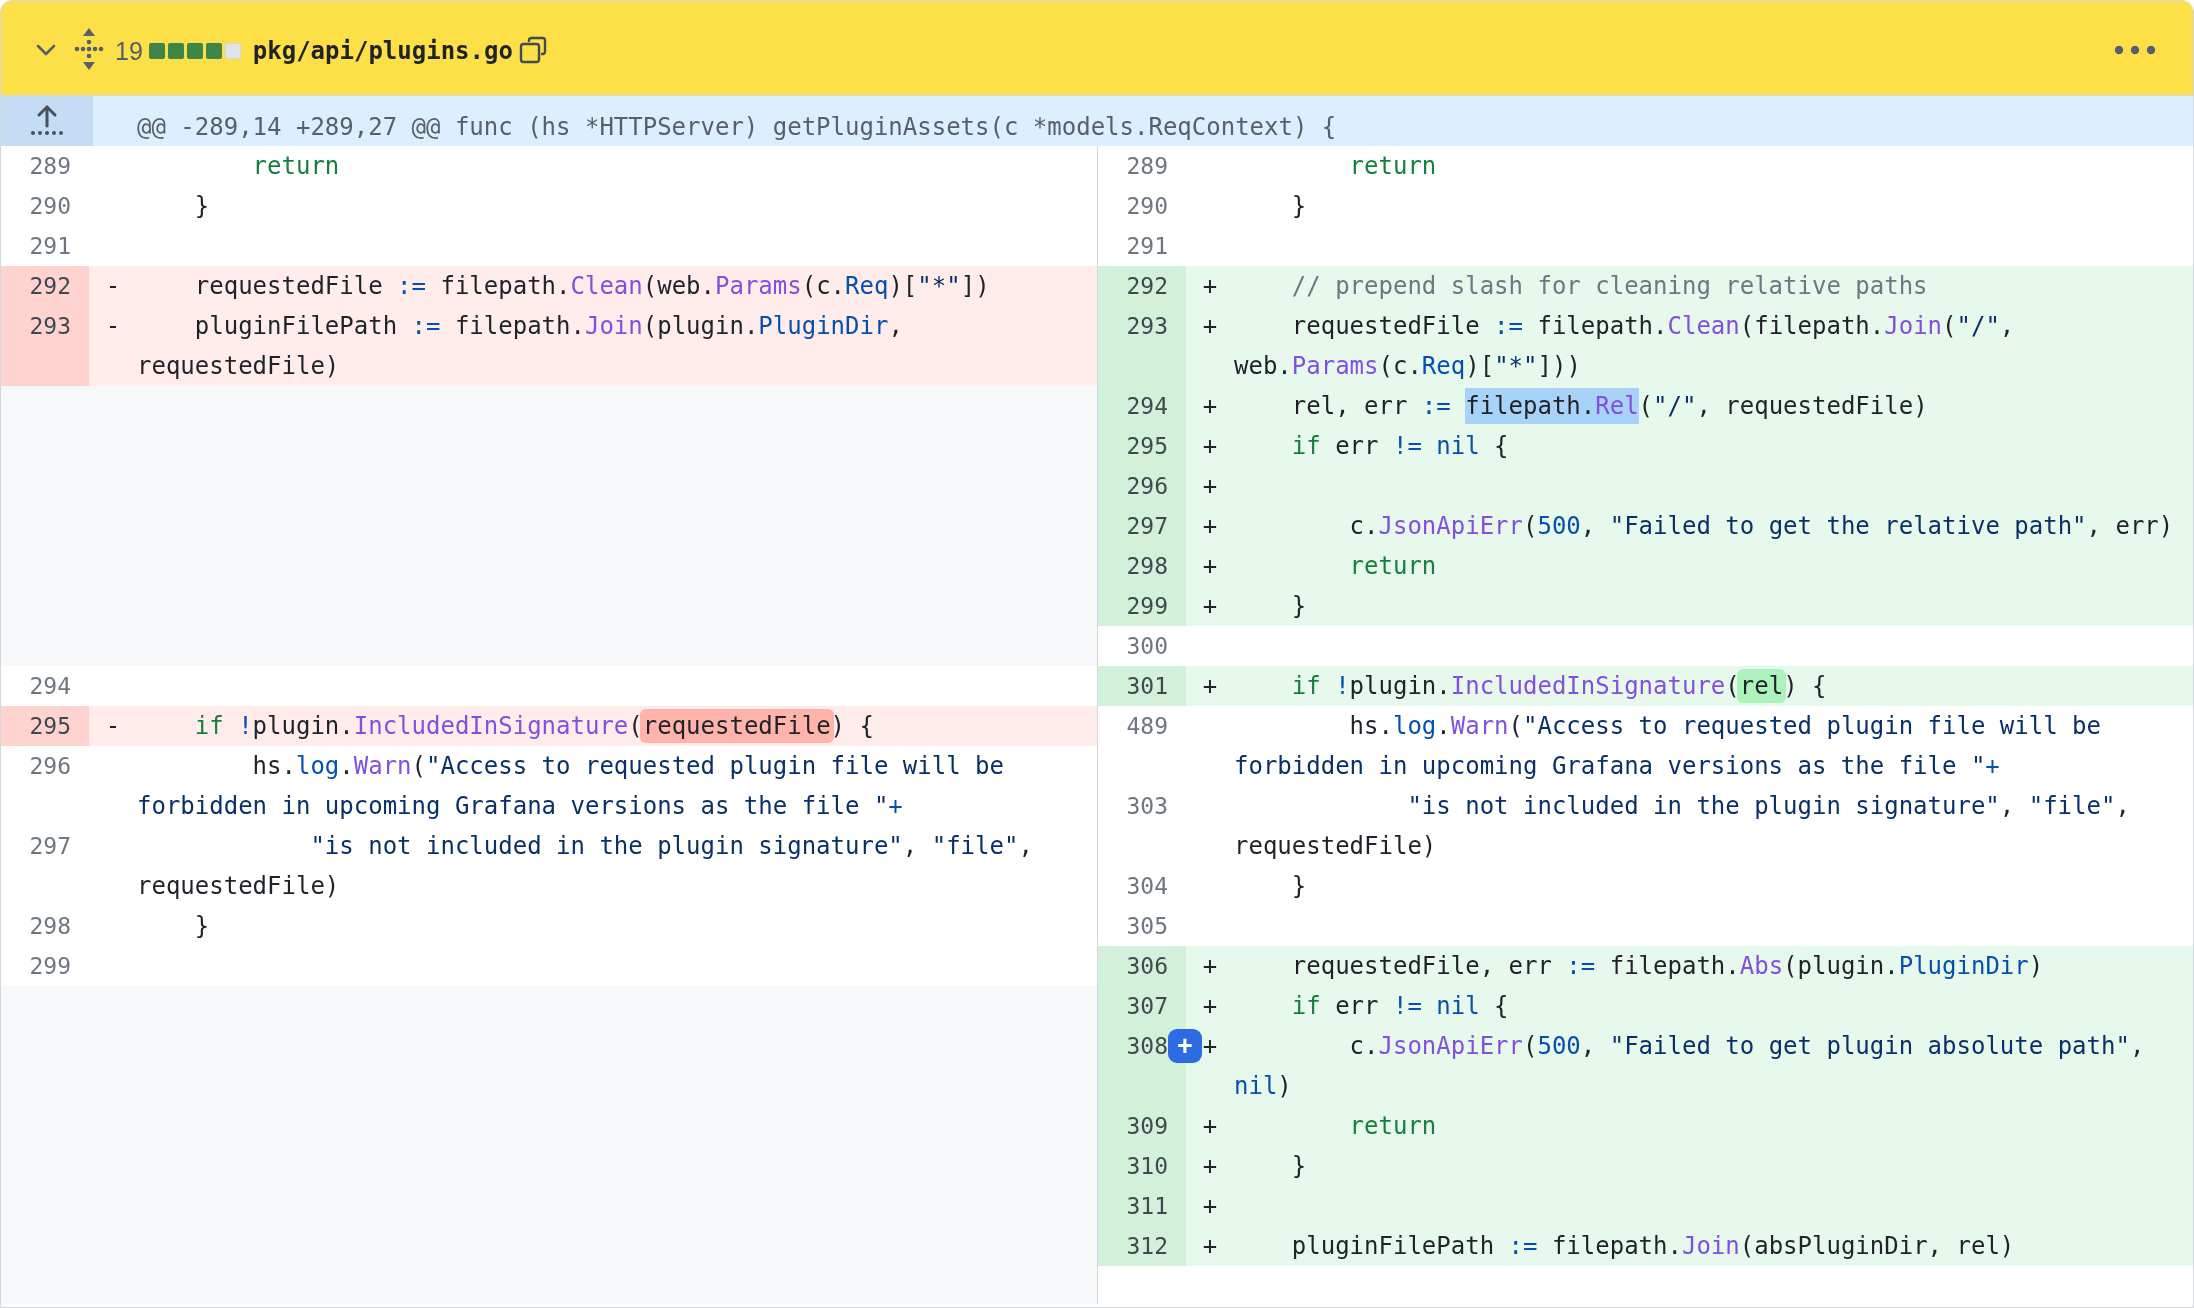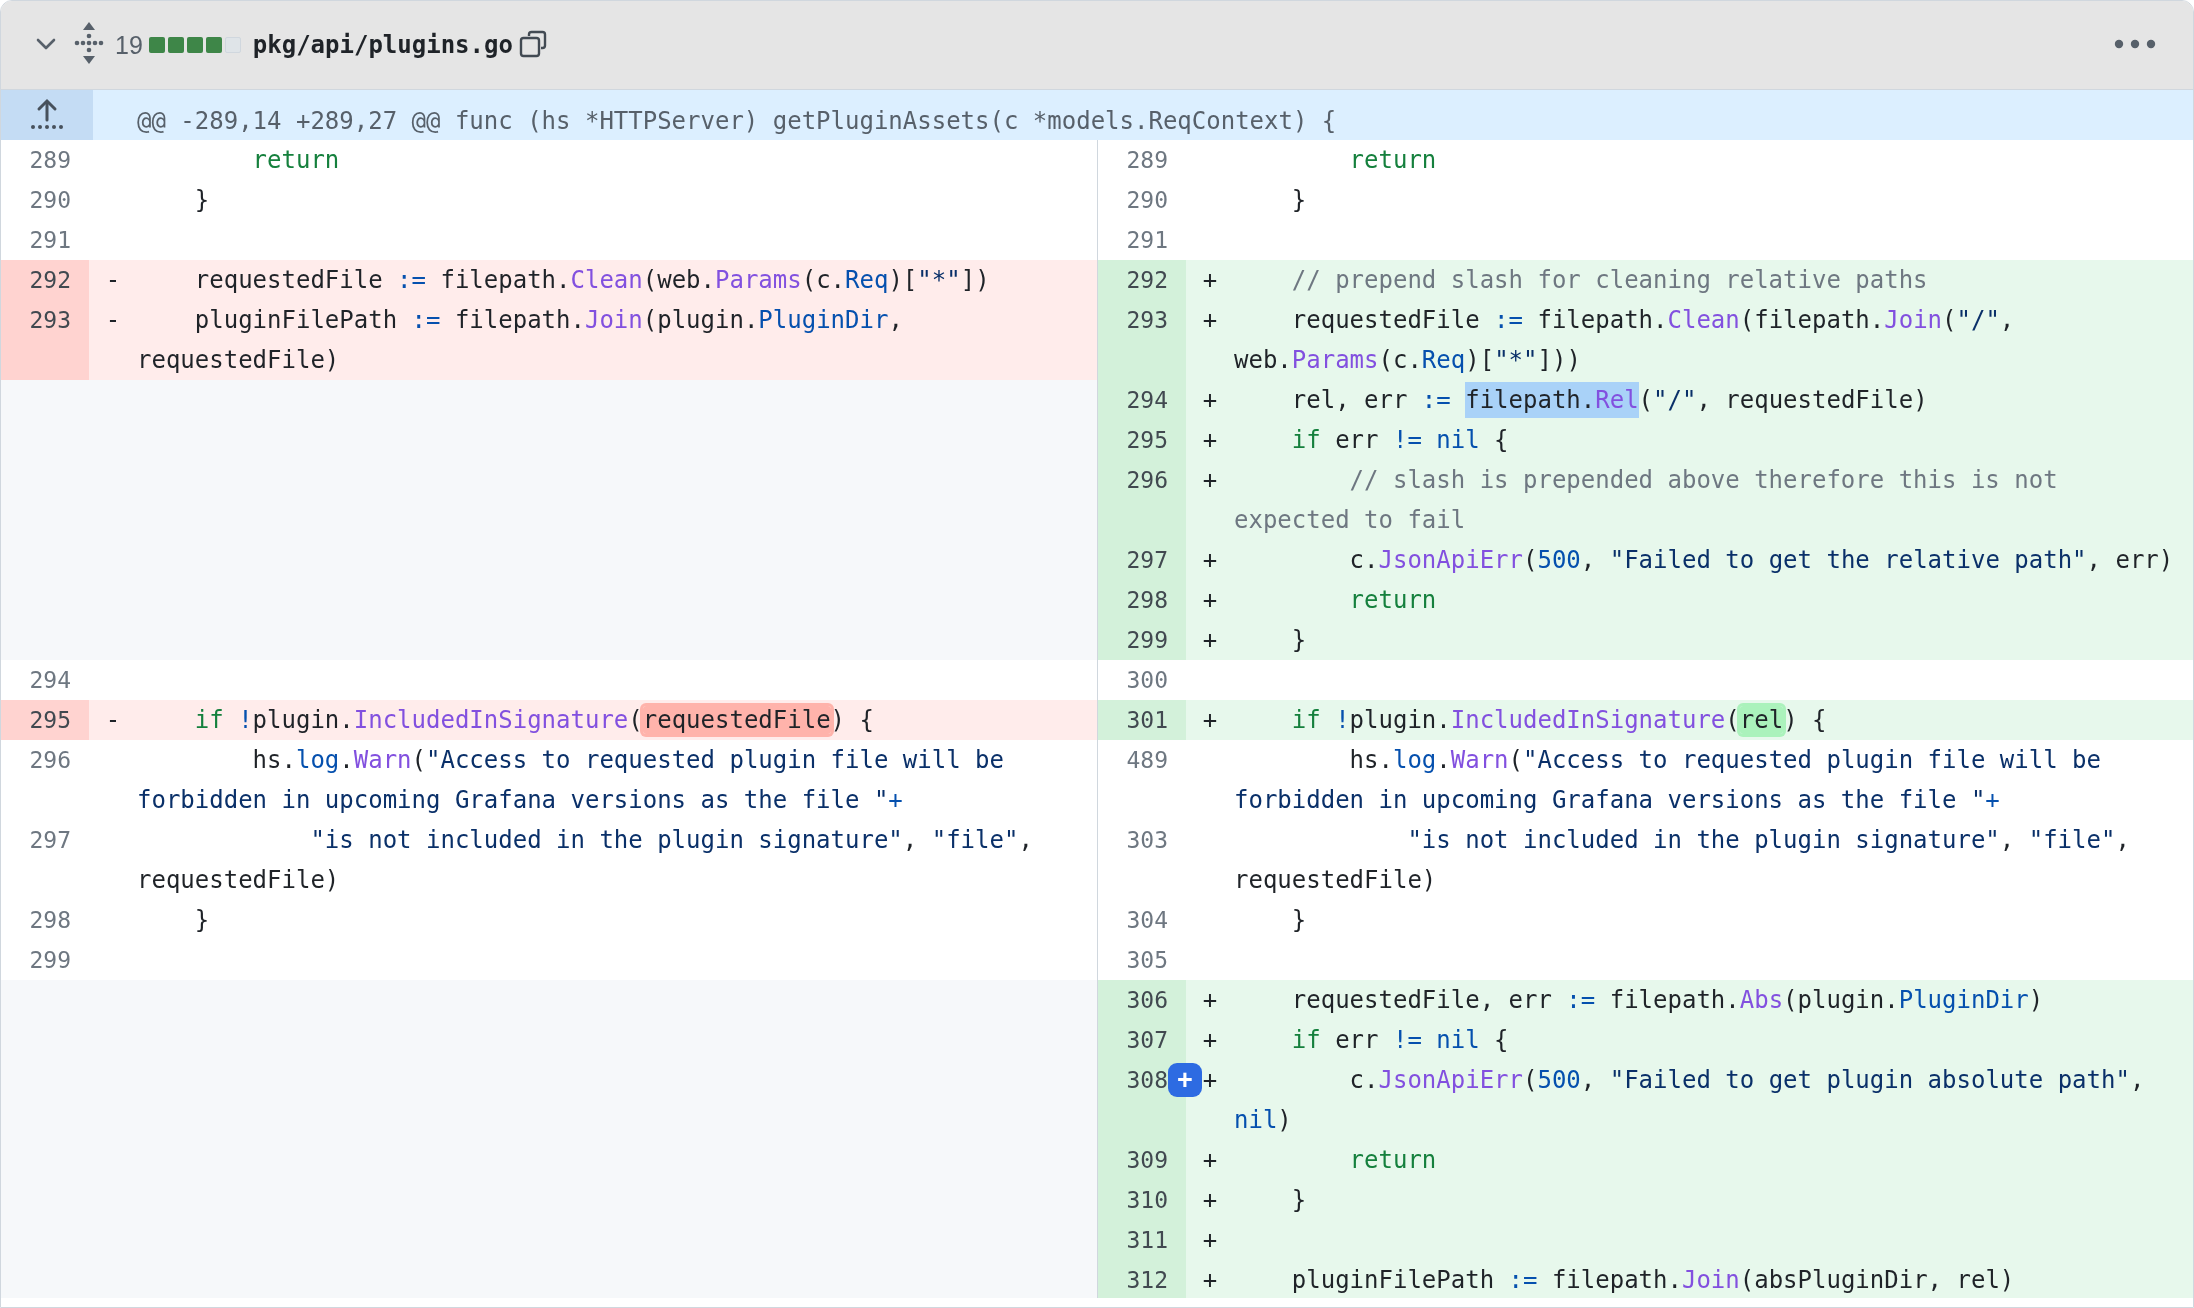--- a/index.html
+++ b/index.html
@@ -3,22 +3,22 @@
 <meta charset="utf-8">
 <style>
   html,body{margin:0;padding:0;background:#ffffff;}
   .wrap{
     width:2194px;height:1308px;box-sizing:border-box;position:relative;
     border:1px solid #d0d7de;border-radius:12px 12px 0 0;overflow:hidden;
     background:#ffffff;font-family:"Liberation Sans", sans-serif;
   }
   
   .fhead{
-    height:88px;background:#e5e5e5;border-bottom:1px solid #d0d7de;
-    display:flex;align-items:center;padding:0 30px 0 26px;
+    height:88px;background:#fde047;border-bottom:1px solid #d0d7de;
+    display:flex;align-items:center;padding:6px 30px 0 26px;
   }
   .icon-btn{background:none;border:none;padding:4px;cursor:pointer;display:flex;align-items:center;}
   .count{font-size:25px;color:#57606a;margin-left:2px;}
   .diffstat{display:flex;gap:3px;margin-left:6px;}
   .diffstat span{width:16px;height:16px;border-radius:2px;display:block;}
   .sq-g{background:#3e8648;}
   .sq-n{background:#dfe4e8;border:1px solid #d0d7de;box-sizing:border-box;}
   .fname{
     font-family:"DejaVu Sans Mono", monospace;font-size:24px;font-weight:600;
     color:#1f2328;margin-left:12px;text-decoration:none;
@@ -245,21 +245,20 @@
           <div class="code"><span class="n">    rel, err </span><span class="o">:=</span><span class="n"> </span><span class="n hs">filepath.</span><span class="f hs">Rel</span><span class="n">(</span><span class="s">"/"</span><span class="n">, requestedFile)</span></div>
         </div>
         <div class="row add">
           <div class="num">295</div>
           <div class="mk">+</div>
           <div class="code"><span class="n">    </span><span class="k">if</span><span class="n"> err </span><span class="o">!=</span><span class="n"> </span><span class="v">nil</span><span class="n"> {</span></div>
         </div>
         <div class="row add">
           <div class="num">296</div>
           <div class="mk">+</div>
-          <div class="code"><span class="n">        </span><span class="c">// slash is prepended above therefore this is not expected to fail</span></div>
         </div>
         <div class="row add">
           <div class="num">297</div>
           <div class="mk">+</div>
           <div class="code"><span class="n">        c.</span><span class="f">JsonApiErr</span><span class="n">(</span><span class="v">500</span><span class="n">, </span><span class="s">"Failed to get the relative path"</span><span class="n">, err)</span></div>
         </div>
         <div class="row add">
           <div class="num">298</div>
           <div class="mk">+</div>
           <div class="code"><span class="n">        </span><span class="k">return</span></div>

